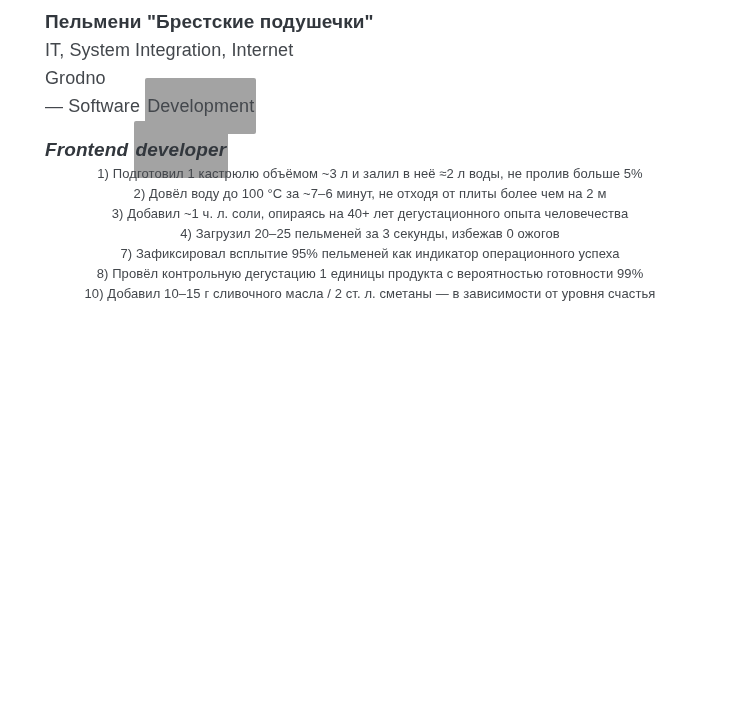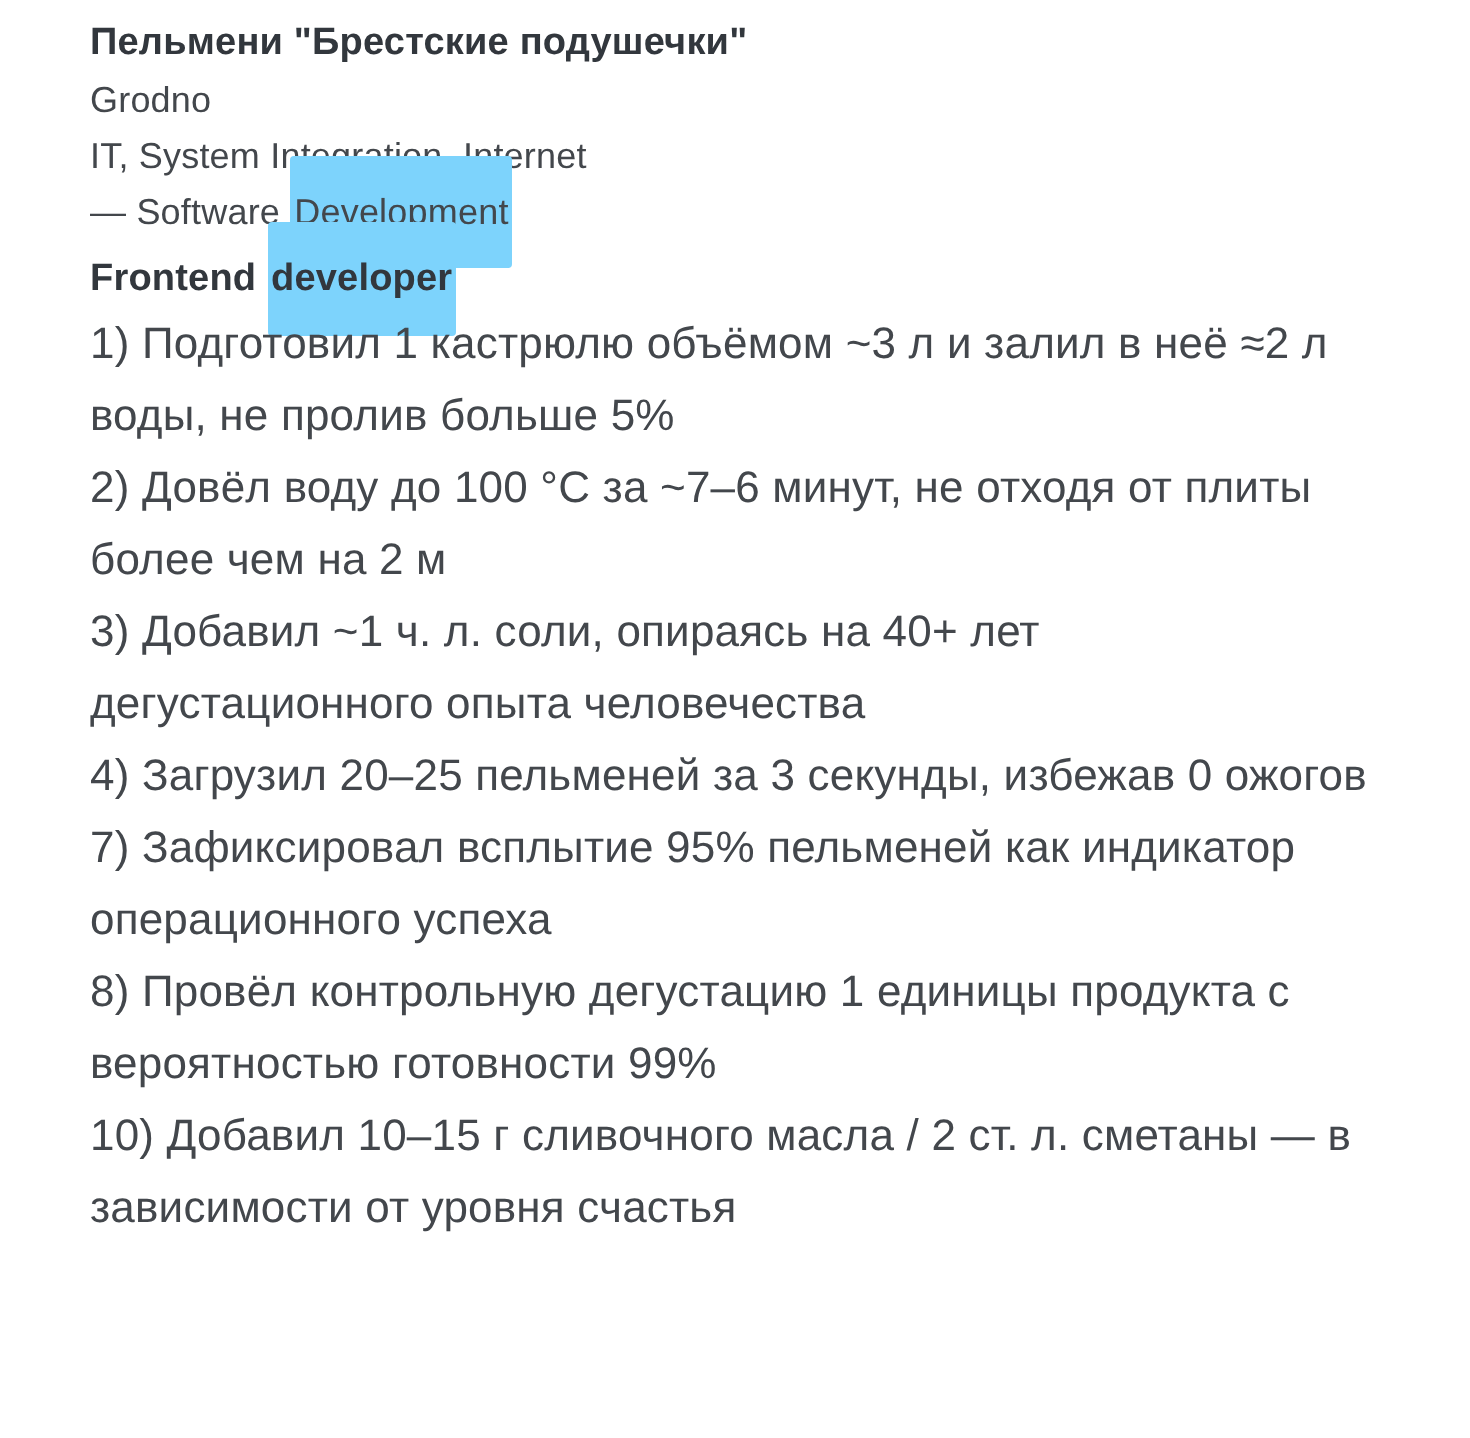--- a/index.html
+++ b/index.html
@@ -29,50 +29,52 @@
     font-weight: 400;
     color: #43474c;
     line-height: 28px;
     letter-spacing: 0.1px;
   }
   .position-title {
     font-size: 19px;
     font-weight: 700;
     color: #32373d;
     line-height: 28px;
-    margin-top: 6px;
+    margin-top: 16px;
     letter-spacing: 0.1px;
+    font-style: italic;
   }
   .duties {
     margin-top: 0;
   }
   .duty-item {
-    font-size: 22px;
+    font-size: 13px;
     font-weight: 400;
     color: #43474c;
-    line-height: 36px;
+    line-height: 20px;
     letter-spacing: 0.1px;
     max-width: 650px;
+    text-align: center;
   }
   .hl {
-    background: #7dd3fc;
+    background: #a3a3a3;
     border-radius: 2px;
     padding: 18px 2px;
   }
 </style>
 </head>
 <body>
 
 <div class="page">
 
   <div class="company-name">Пельмени "Брестские подушечки"</div>
 
+  <div class="meta-line">IT, System Integration, Internet</div>
+
   <div class="meta-line">Grodno</div>
-
-  <div class="meta-line">IT, System Integration, Internet</div>
 
   <div class="meta-line"><span>— Software </span><span class="hl">Development</span></div>
 
   <div class="position-title"><span>Frontend </span><span class="hl">developer</span></div>
 
   <div class="duties" id="duties-list">
       <div class="duty-item">1) Подготовил 1 кастрюлю объёмом ~3 л и залил в неё ≈2 л воды, не пролив больше 5%</div>
       <div class="duty-item">2) Довёл воду до 100 °C за ~7–6 минут, не отходя от плиты более чем на 2 м</div>
       <div class="duty-item">3) Добавил ~1 ч. л. соли, опираясь на 40+ лет дегустационного опыта человечества</div>
       <div class="duty-item">4) Загрузил 20–25 пельменей за 3 секунды, избежав 0 ожогов</div>

